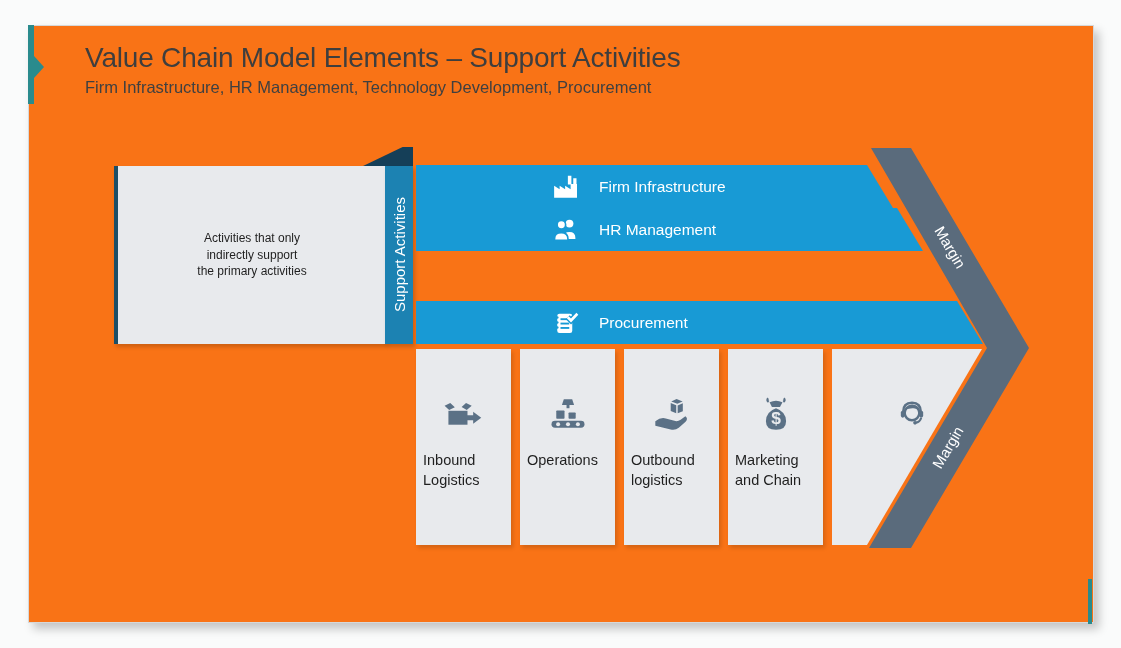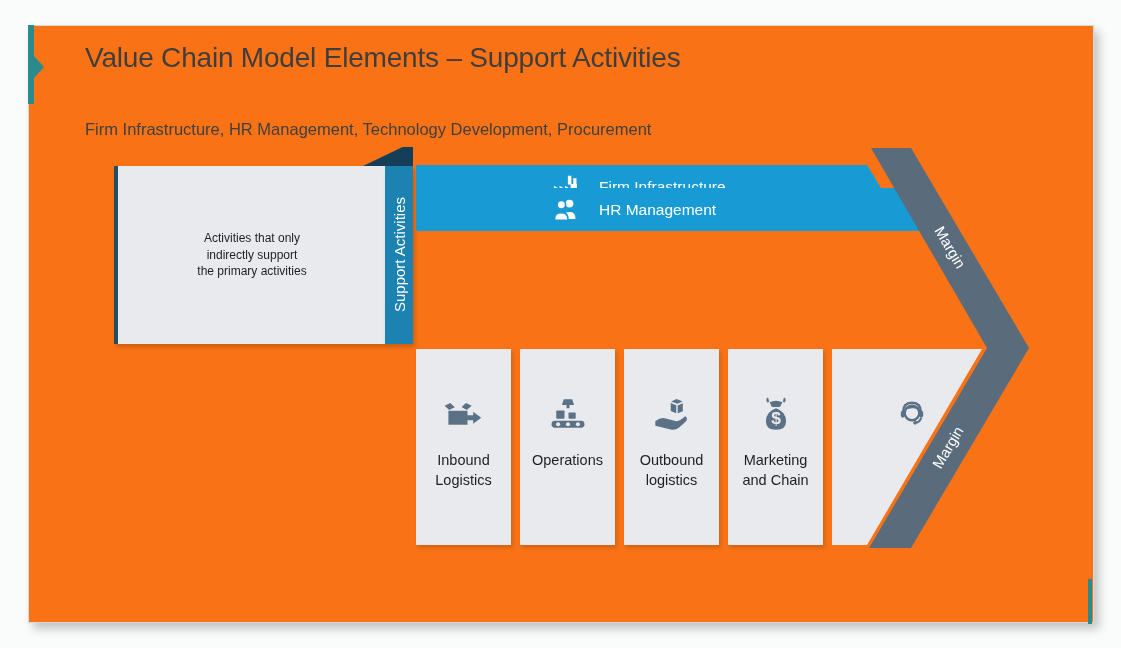--- a/index.html
+++ b/index.html
@@ -18,49 +18,49 @@
     font-family:"Liberation Sans", sans-serif;}
   .slide{position:absolute;left:28px;top:25px;width:1066px;height:598px;background:#f97316;
     border:1px solid #d6d8d9;box-shadow:5px 6px 9px rgba(0,0,0,.22);}
   
   .accent-left{position:absolute;left:-1px;top:-1px;width:6px;height:79px;background:var(--teal);}
   .accent-arrow{position:absolute;left:5px;top:30px;width:10px;height:22px;background:var(--teal);
     clip-path:polygon(0 0,100% 50%,0 100%);}
   .accent-br{position:absolute;right:1px;top:553px;width:4px;height:45px;background:var(--teal);}
   
   .title{position:absolute;left:56px;top:16px;font-size:28px;color:var(--title);letter-spacing:-.2px;}
-  .subtitle{position:absolute;left:56px;top:52px;font-size:16.5px;color:#404040;margin-top:42px;}
+  .subtitle{position:absolute;left:56px;top:52px;font-size:16.5px;color:#404040;}
   
   .note-box{position:absolute;left:85px;top:140px;width:272px;height:178px;background:var(--panel);
     border-left:4px solid #1d4f66;box-shadow:2px 3px 4px rgba(0,0,0,.18);
     display:flex;align-items:center;justify-content:center;}
   .note-box span{font-size:12px;color:var(--ink);text-align:center;line-height:1.4;white-space:pre-line;}
   
   .fold{position:absolute;left:332px;top:121px;width:52px;height:19px;background:var(--navy);
     clip-path:polygon(4% 100%,80% 0,100% 0,100% 100%);}
   
   .support-bar{position:absolute;left:356px;top:140px;width:28px;height:178px;background:var(--support);
     display:flex;align-items:center;justify-content:center;box-shadow:2px 3px 4px rgba(0,0,0,.18);}
   .support-bar span{writing-mode:vertical-rl;transform:rotate(180deg);color:#fff;font-size:15px;}
   
   .bar{position:absolute;left:387px;width:600px;height:43px;background:var(--blue);color:#fff;
     filter:drop-shadow(1px 2px 2px rgba(0,0,0,.22));}
   .bar .icn{position:absolute;left:130px;top:0;width:40px;height:43px;
     display:flex;align-items:center;justify-content:center;}
   .bar .lbl{position:absolute;left:183px;top:0;height:43px;display:flex;align-items:center;font-size:15.5px;}
   .bar.b1{top:123px;clip-path:polygon(0 0,451px 0,477px 100%,0 100%);margin-top:16px;}
-  .bar.b2{top:162px;clip-path:polygon(0 0,481px 0,507px 100%,0 100%);text-align:center;}
+  .bar.b2{top:182px;clip-path:polygon(0 0,481px 0,507px 100%,0 100%);text-align:center;}
   .bar.b3{top:224px;clip-path:polygon(0 0,511px 0,537px 100%,0 100%);}
   .bar.b4{top:275px;clip-path:polygon(0 0,541px 0,567px 100%,0 100%);}
   .bar svg{width:34px;height:30px;fill:#fff;}
   
   .col{position:absolute;top:323px;width:95px;height:196px;background:var(--panel);
     box-shadow:2px 3px 4px rgba(0,0,0,.15);}
   .col .icn{margin-top:40px;height:52px;display:flex;align-items:center;justify-content:center;}
-  .col .lbl{margin-top:10px;padding:0 7px;text-align:center;font-size:14.5px;color:var(--ink);line-height:1.35;}
+  .col .lbl{margin-top:10px;padding:0 7px;font-size:14.5px;color:var(--ink);line-height:1.35;}
   .col svg{width:44px;height:44px;fill:var(--slate);}
   .col.c1{left:387px;} .col.c2{left:491px;} .col.c3{left:595px;} .col.c4{left:699px;}
   .col.c5{left:803px;width:159px;clip-path:polygon(0 0,150px 0,35px 100%,0 100%);
     filter:drop-shadow(1px 2px 2px rgba(0,0,0,.15));box-shadow:none;}
   
   .band{position:absolute;left:832px;top:120px;width:175px;height:405px;background:var(--band);
     clip-path:polygon(10px 2px,50px 2px,168px 202px,50px 402px,8px 402px,126px 202px);
     filter:drop-shadow(2px 3px 3px rgba(0,0,0,.28));}
   .margin-lbl{position:absolute;width:80px;height:20px;left:48px;text-align:center;
     color:#fff;font-size:15px;}
@@ -107,20 +107,36 @@
           <circle cx="14.8" cy="6.8" r="3.1"></circle>
           <path d="M10.1 18.2q0-4.7 4.7-4.7t4.7 4.7v1H10.1z"></path>
           <circle cx="8.3" cy="7.8" r="3.4" stroke="#189ad5" stroke-width="1.3"></circle>
           <path d="M2.8 19.4q0-5.3 5.4-5.3t5.4 5.3v.9H2.8z" stroke="#189ad5" stroke-width="1.3"></path>
         </svg>
     </span>
     <span class="lbl">HR Management</span>
   </div>
 
 
+  <div class="bar b4">
+    <span class="icn">
+      <svg viewBox="0 0 24 24">
+          <rect x="5" y="4.5" width="12" height="15.5" rx="1.8"></rect>
+          <circle cx="5" cy="7.5" r="1" fill="#189ad5"></circle>
+          <circle cx="5" cy="11.5" r="1" fill="#189ad5"></circle>
+          <circle cx="5" cy="15.5" r="1" fill="#189ad5"></circle>
+          <rect x="7.6" y="8.2" width="7" height="1.5" fill="#189ad5"></rect>
+          <rect x="7.6" y="11.7" width="7" height="1.5" fill="#189ad5"></rect>
+          <rect x="7.6" y="15.2" width="7" height="1.5" fill="#189ad5"></rect>
+          <path d="M13.4 7.4l2.6 2.6 5.1-5.4" fill="none" stroke="#189ad5" stroke-width="4.4"></path>
+          <path d="M13.4 7.4l2.6 2.6 5.1-5.4" fill="none" stroke="#fff" stroke-width="2.1"></path>
+        </svg>
+    </span>
+    <span class="lbl">Procurement</span>
+  </div>
 
   <div class="col c1">
     <div class="icn">
       <svg viewBox="0 0 24 24">
           <path d="M3.5 9.7h10.4v7.6H3.5z"></path>
           <path d="M3.9 9.3L1.4 7l3.1-1.5 2.5 2.3zM13.5 9.3l2.7-2.4-3.1-1.4-2.4 2.2z"></path>
           <path d="M12.6 12.2h4.4v-2l4.4 3.3-4.4 3.3v-2h-4.4z"></path>
         </svg>
     </div>
     <div class="lbl">Inbound Logistics</div>

